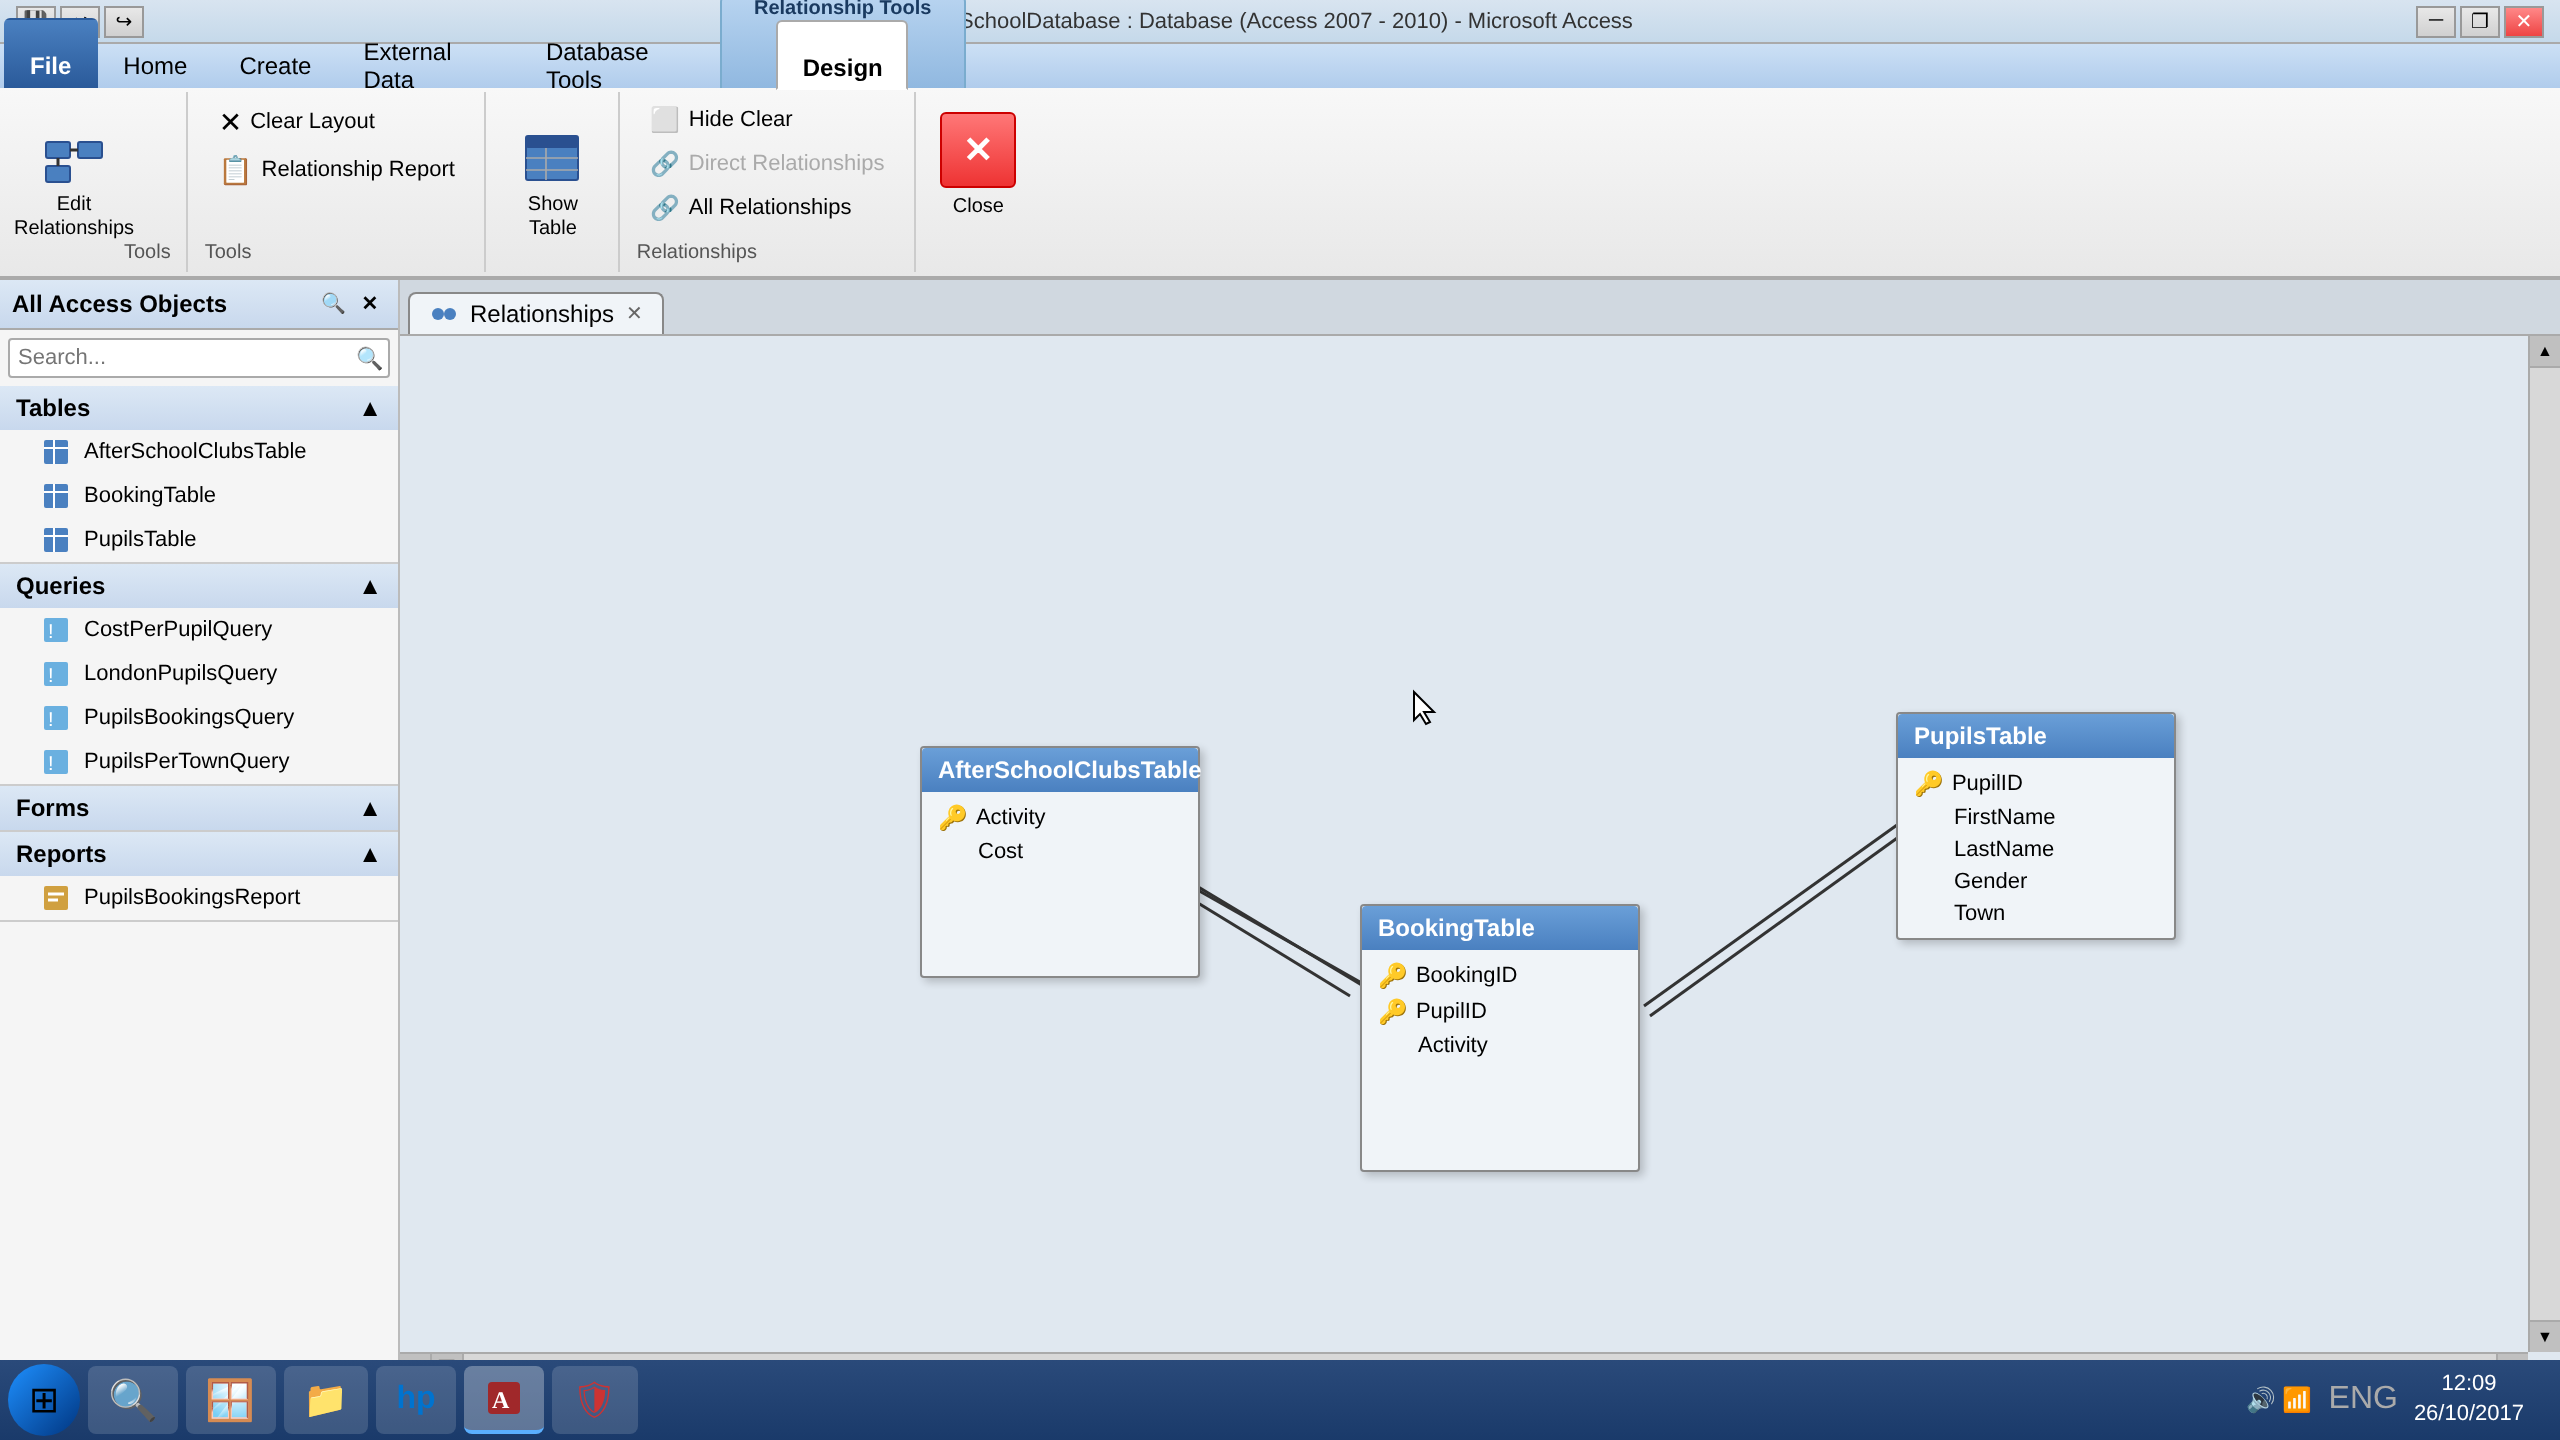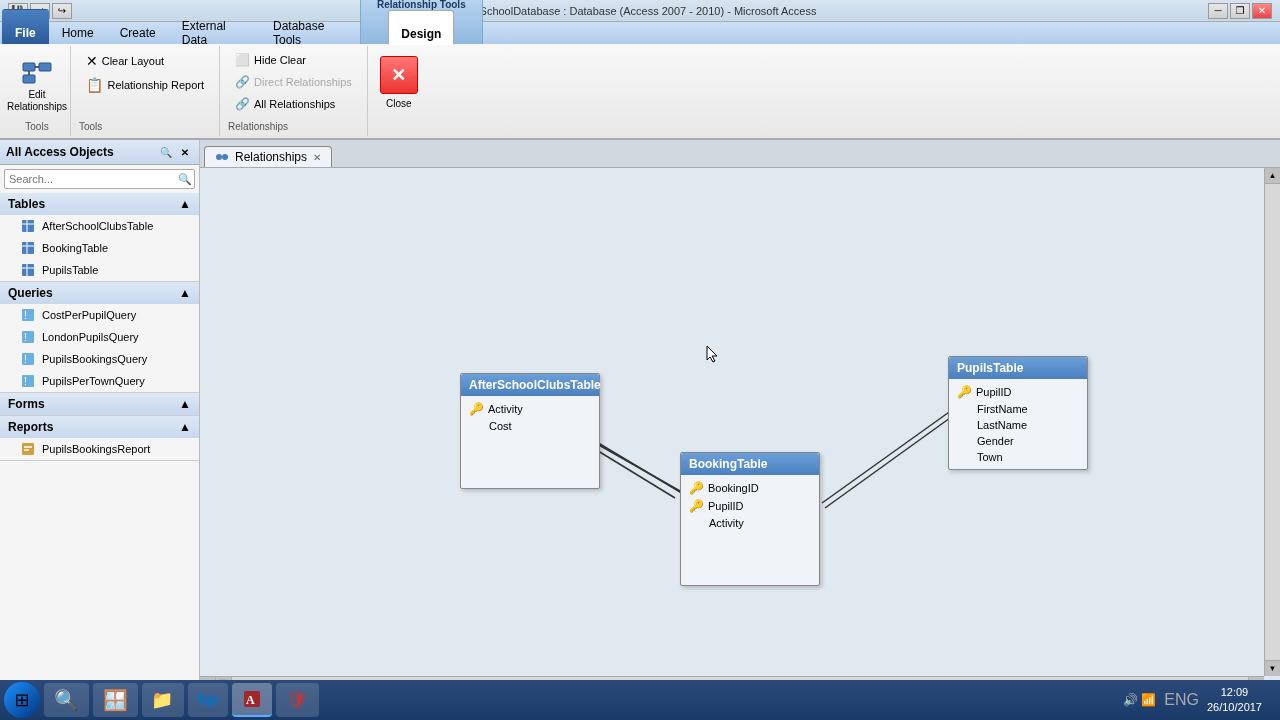--- a/index.html
+++ b/index.html
@@ -43,21 +43,21 @@
       height: 96px;
       background: linear-gradient(to bottom, #f8f8f8, #e8e8e8);
       border-bottom: 2px solid #aaa;
       display: flex;
       align-items: stretch;
       padding: 2px 4px;
       position: relative;
     }
     .ribbon-section {
       display: flex;
-      flex-direction: column;
+      flex-direction: row;
       align-items: center;
       border-right: 1px solid #ccc;
       padding: 4px 8px;
       min-width: 60px;
     }
     .ribbon-section-label {
       font-size: 10px;
       color: #555;
       margin-top: auto;
       padding-top: 4px;
@@ -372,20 +372,37 @@
       <span style="font-size:14px;">✕</span>
       <span>Clear Layout</span>
     </div>
     <div class="ribbon-btn-small">
       <span style="font-size:14px;">📋</span>
       <span>Relationship Report</span>
     </div>
     <div class="ribbon-section-label">Tools</div>
   </div>
 
+  <div class="ribbon-section">
+    <div class="ribbon-btn-group">
+      <div class="ribbon-btn-large">
+        <div class="ribbon-btn-icon">
+          <svg width="32" height="32" viewBox="0 0 32 32">
+            <rect x="3" y="5" width="26" height="22" rx="1" fill="#4a80c0" stroke="#2a5090" stroke-width="1"></rect>
+            <rect x="3" y="5" width="26" height="6" rx="1" fill="#2a5090"></rect>
+            <line x1="3" y1="16" x2="29" y2="16" stroke="#aaa" stroke-width="0.8"></line>
+            <line x1="3" y1="22" x2="29" y2="22" stroke="#aaa" stroke-width="0.8"></line>
+            <line x1="13" y1="11" x2="13" y2="27" stroke="#aaa" stroke-width="0.8"></line>
+          </svg>
+        </div>
+        <span style="font-size:10px;text-align:center;line-height:1.2;">Show Table</span>
+      </div>
+    </div>
+    <div class="ribbon-section-label"></div>
+  </div>
 
   <div style="display:flex;flex-direction:column;justify-content:center;gap:2px;padding:4px 8px;border-right:1px solid #ccc;">
     <div class="ribbon-btn-small">
       <span style="font-size:12px;color:#888;">⬜</span>
       <span>Hide Clear</span>
     </div>
     <div class="ribbon-btn-small" style="color:#aaa;">
       <span style="font-size:12px;">🔗</span>
       <span>Direct Relationships</span>
     </div>

